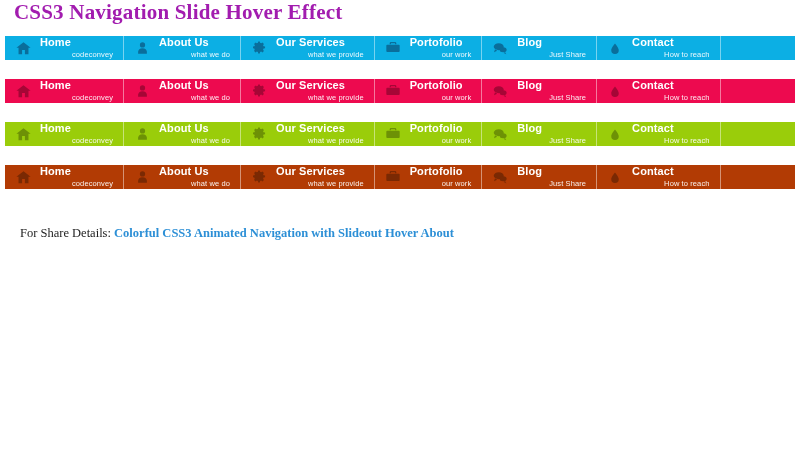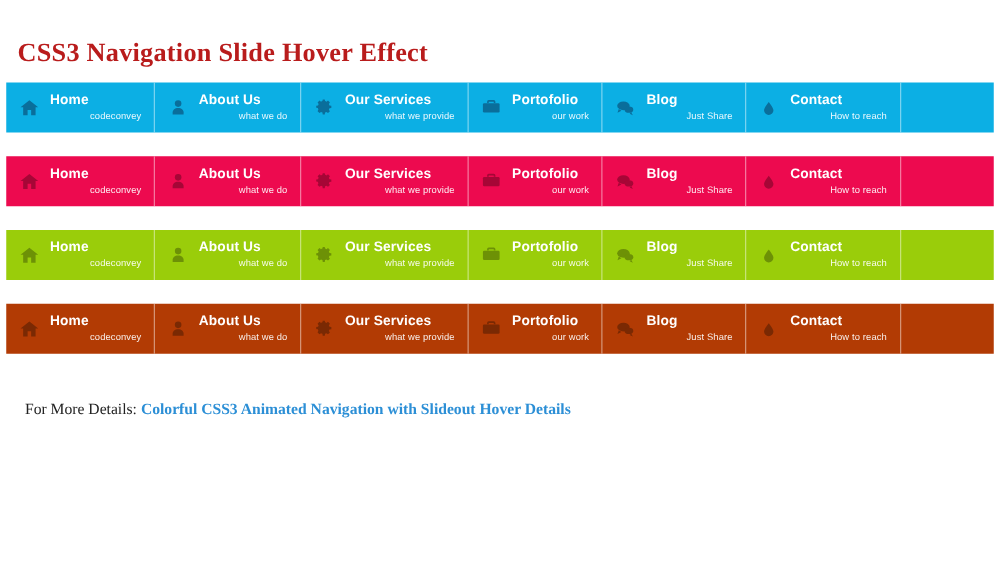--- a/index.html
+++ b/index.html
@@ -10,31 +10,31 @@
     height: 450px;
     overflow: hidden;
   }
   body {
     font-family: "Liberation Sans", sans-serif;
   }
   .page-title {
     font-family: "Liberation Serif", serif;
     font-weight: bold;
     font-size: 21px;
-    color: #b91c1c;
+    color: #a21caf;
     margin: 0;
-    padding: 30px 0 0 14px;
+    padding: 0 0 0 14px;
     letter-spacing: 0.2px;
   }
   .navs {
     margin-top: 11px;
   }
   .navbar {
     margin: 0 5px 19px 5px;
-    height: 40px;
+    height: 24px;
     display: flex;
     align-items: stretch;
     overflow: hidden;
   }
   .navbar.c-blue   { background: #0CAFE4; }
   .navbar.c-pink   { background: #ED0A4F; }
   .navbar.c-green  { background: #9ACD0A; }
   .navbar.c-orange { background: #B23B04; }
 
   .nav-item {
@@ -395,15 +395,15 @@
       <span class="labels">
         <span class="lbl-title">Contact</span>
         <span class="lbl-sub">How to reach</span>
       </span>
     </div>
   </div>
 
 </div>
 
 <div class="footer-line">
-  <span>For More Details:</span>
-  <a class="more-link" href="#">Colorful CSS3 Animated Navigation with Slideout Hover Details</a>
+  <span>For Share Details:</span>
+  <a class="more-link" href="#">Colorful CSS3 Animated Navigation with Slideout Hover About</a>
 </div>
 
 </body></html>

